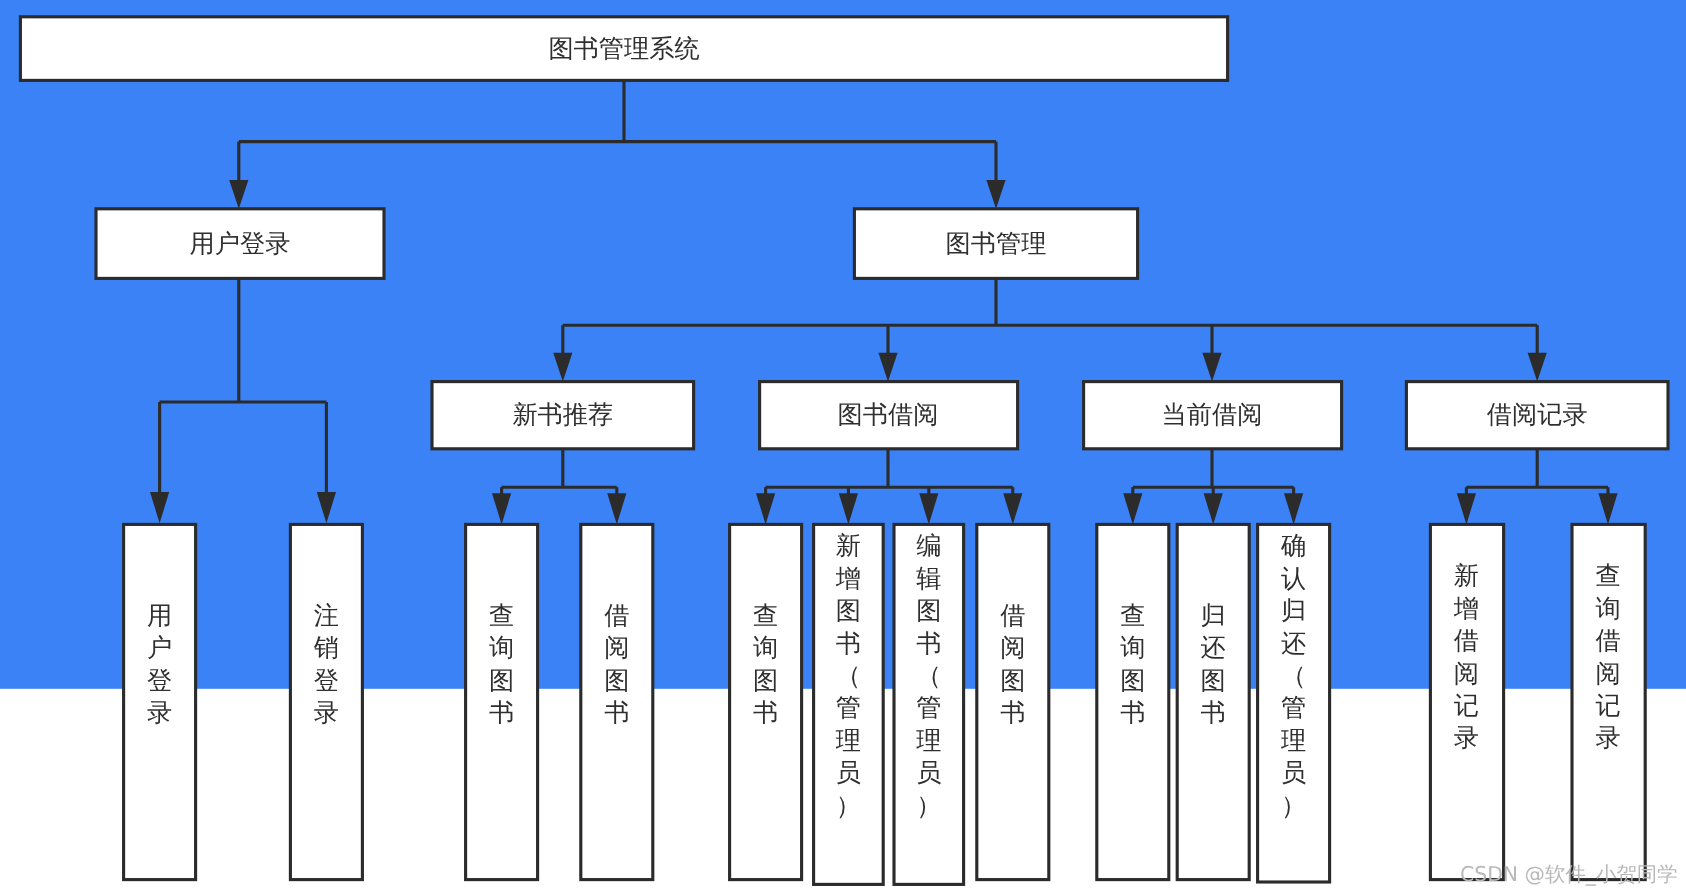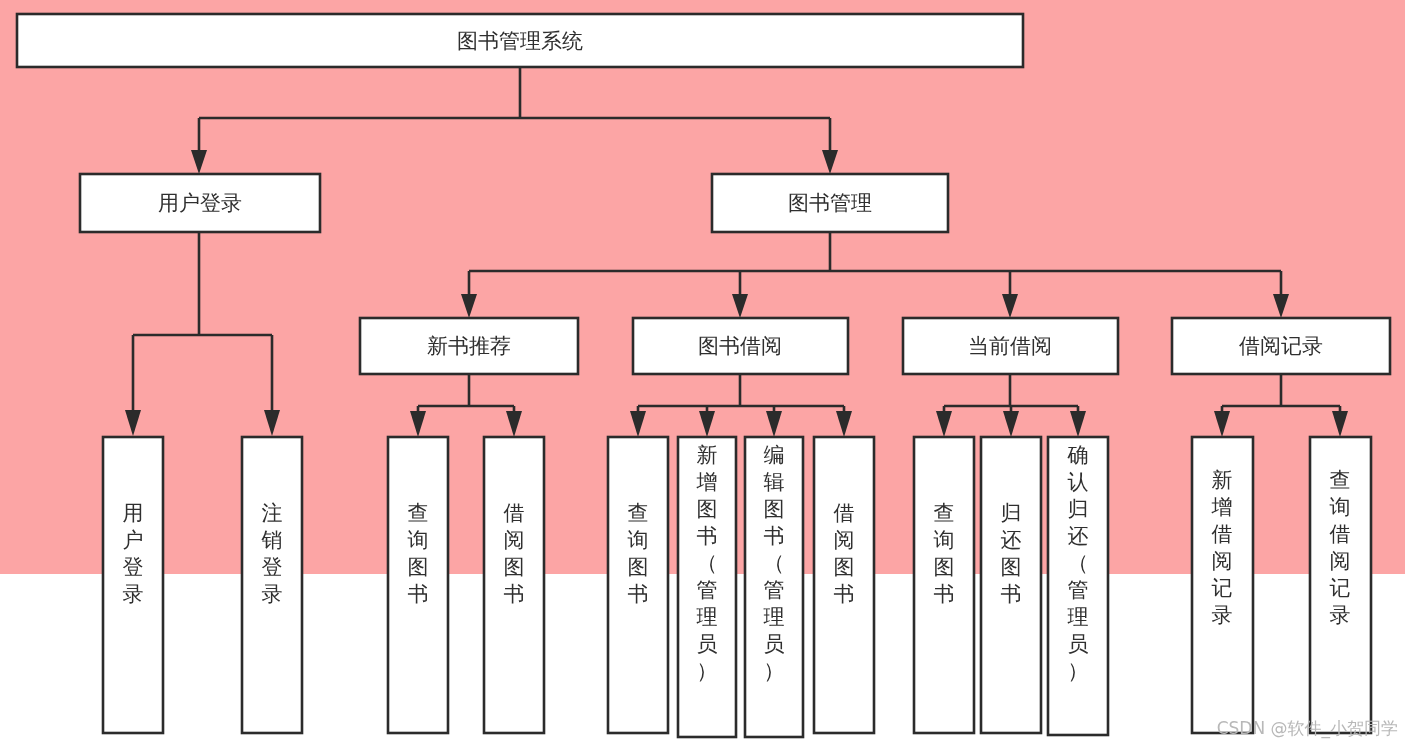--- a/index.html
+++ b/index.html
@@ -10,21 +10,21 @@
   body {
     width: 1405px;
     height: 747px;
     font-family: "DejaVu Sans", "Liberation Sans", sans-serif;
     overflow: hidden;
   }
   #diagram-root {
     position: relative;
     width: 1405px;
     height: 574px;
-    background: #fca5a5;
+    background: #3b82f6;
   }
   svg.diagram-canvas {
     position: absolute;
     left: 0;
     top: 0;
     width: 1405px;
     height: 747px;
     display: block;
   }
   .node-box {

